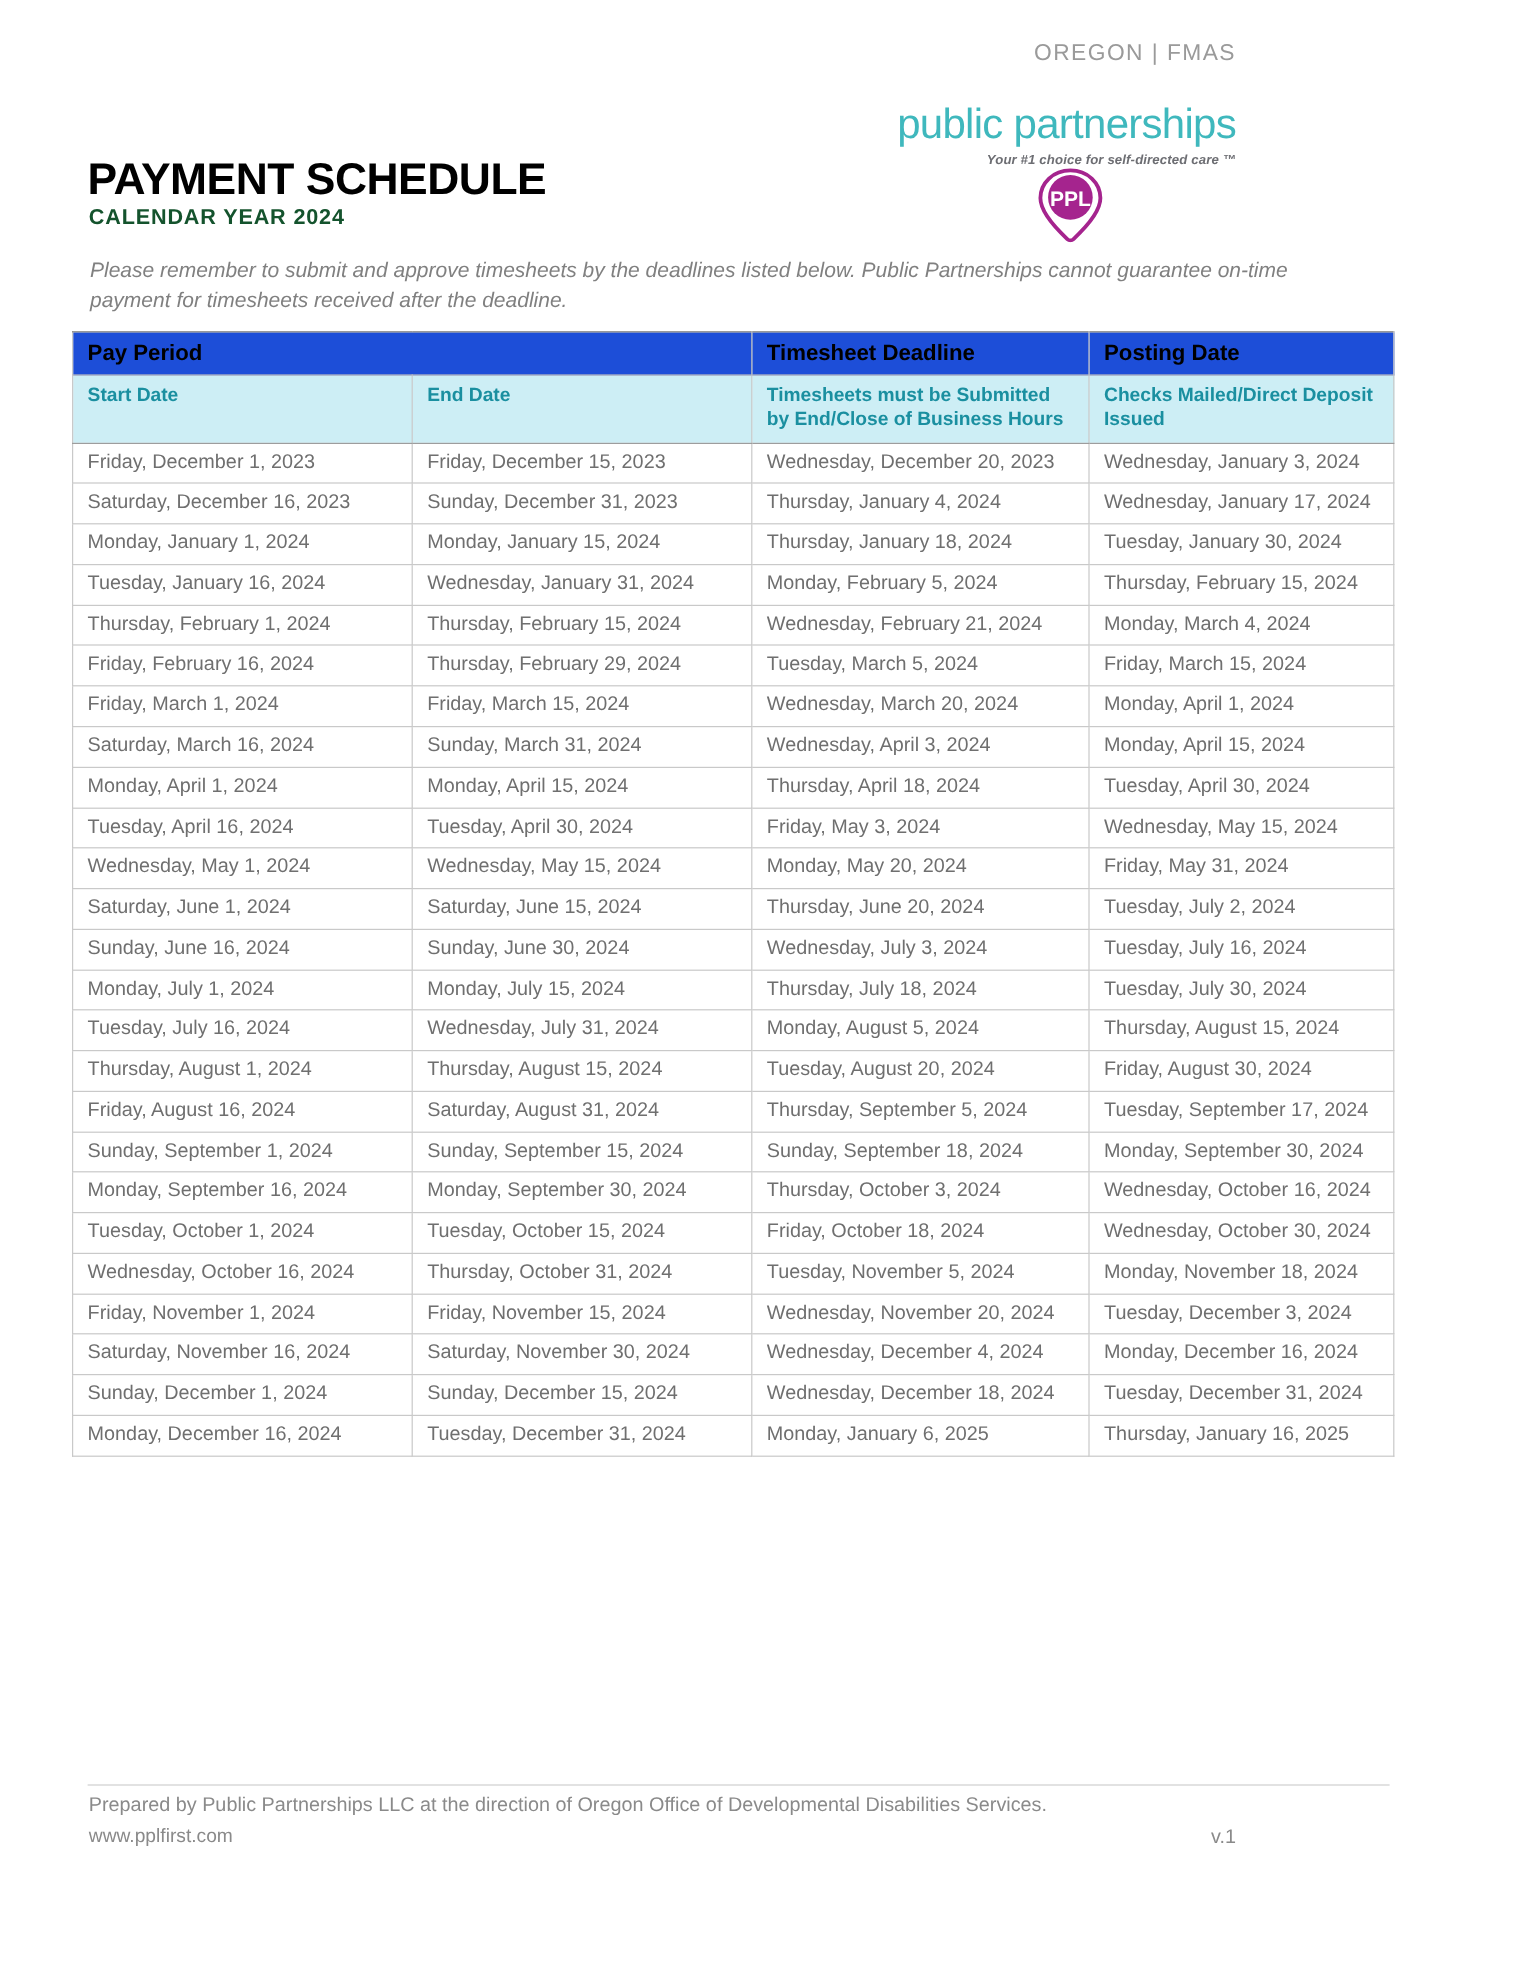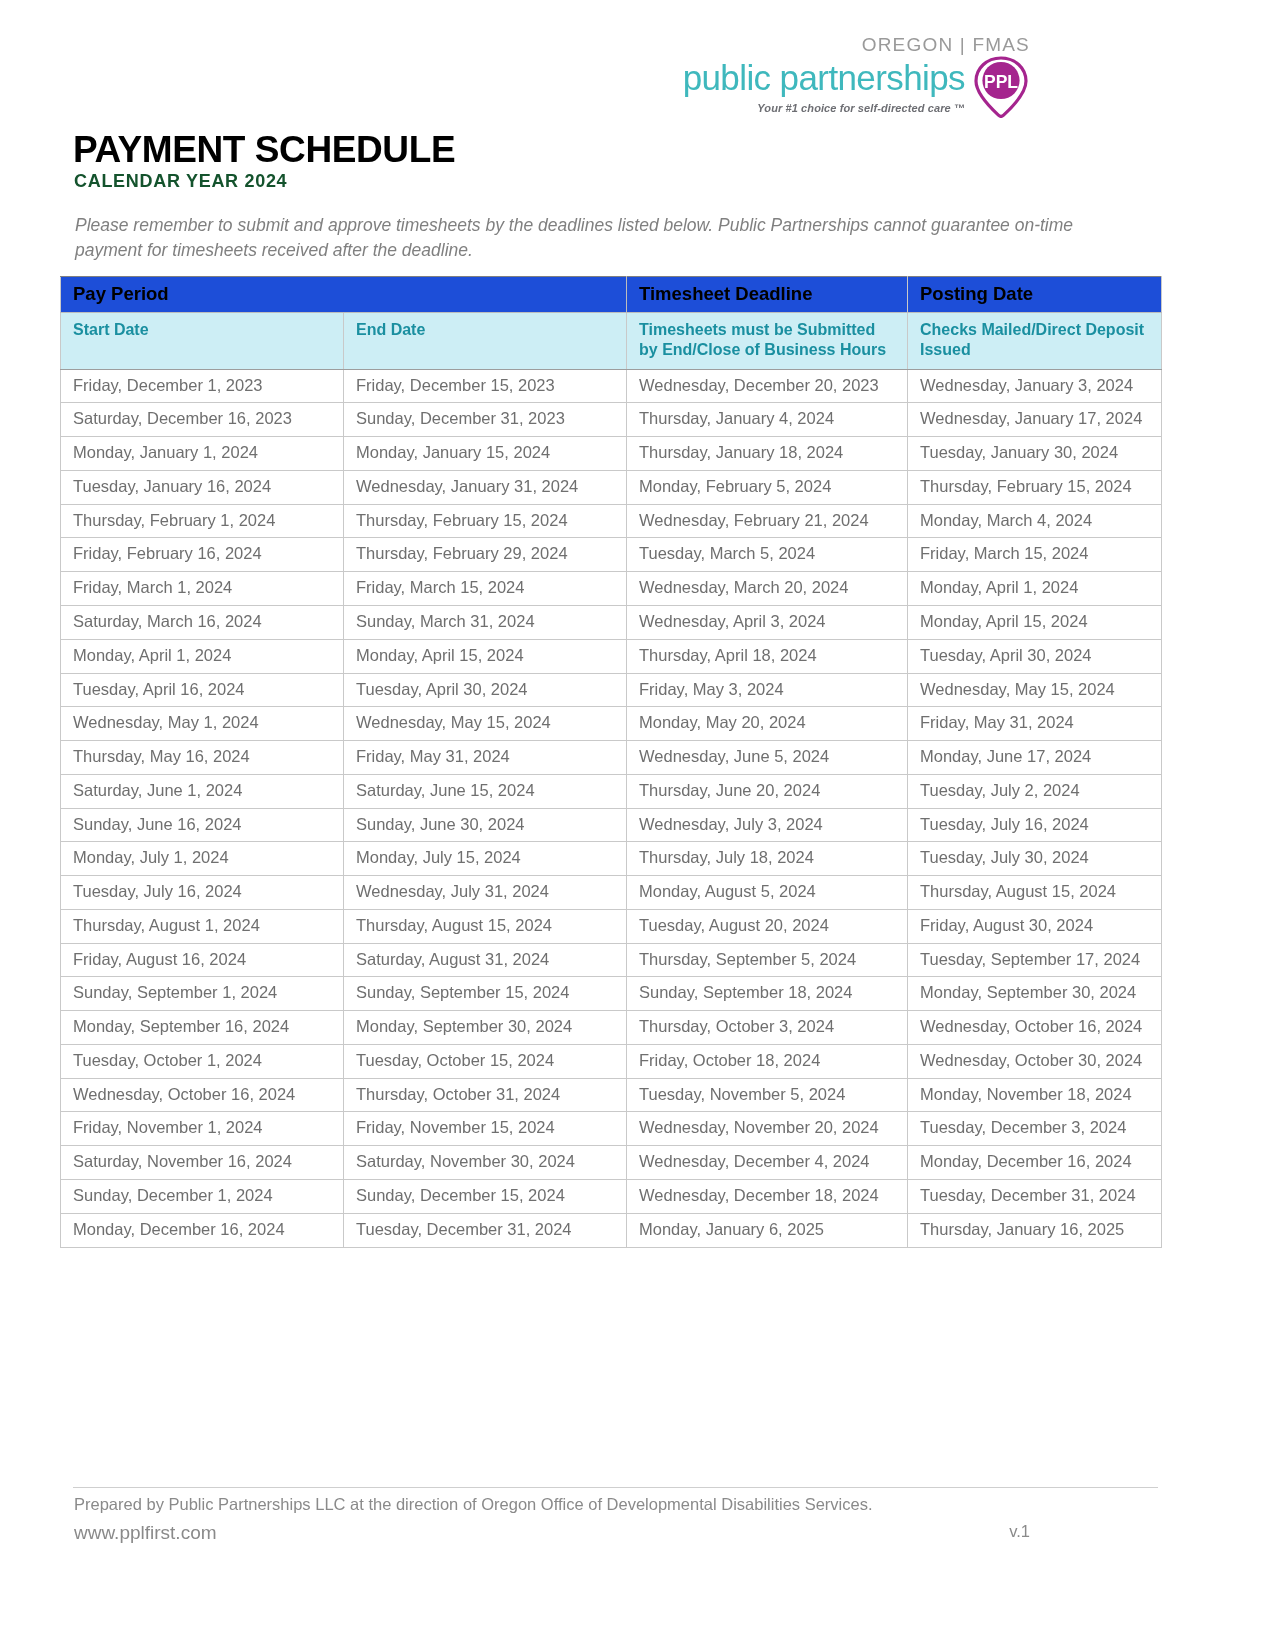--- a/index.html
+++ b/index.html
@@ -30,23 +30,25 @@
     text-align: right;
   }
   .oregon-fmas {
     font-size: 19px;
     letter-spacing: 1.2px;
     color: #9a9a9a;
     font-weight: 400;
     white-space: nowrap;
   }
   .logo-wrap {
+    margin-top: 26px;
     display: flex;
-    align-items: flex-start;
+    align-items: center;
     justify-content: flex-end;
+    flex-direction: column;
   }
   .logo-text-col {
     text-align: right;
     padding-top: 4px;
   }
   .logo-main {
     font-size: 35px;
     color: #3fb8bd;
     letter-spacing: -0.6px;
     line-height: 1;
@@ -165,21 +167,21 @@
     position: absolute;
     left: 74px;
     top: 1495px;
     font-size: 16.5px;
     color: #8a8a8a;
   }
   .footer-line2 {
     position: absolute;
     left: 74px;
     top: 1522px;
-    font-size: 19px;
+    font-size: 16px;
     color: #8a8a8a;
   }
   .footer-ver {
     position: absolute;
     right: 122px;
     top: 1522px;
     font-size: 16.5px;
     color: #8a8a8a;
   }
 </style>
@@ -292,26 +294,20 @@
           <td class="thick-left">Friday, May 3, 2024</td>
           <td class="thick-left">Wednesday, May 15, 2024</td>
         </tr>
         <tr>
           <td>Wednesday, May 1, 2024</td>
           <td>Wednesday, May 15, 2024</td>
           <td class="thick-left">Monday, May 20, 2024</td>
           <td class="thick-left">Friday, May 31, 2024</td>
         </tr>
         <tr>
-          <td>Thursday, May 16, 2024</td>
-          <td>Friday, May 31, 2024</td>
-          <td class="thick-left">Wednesday, June 5, 2024</td>
-          <td class="thick-left">Monday, June 17, 2024</td>
-        </tr>
-        <tr>
           <td>Saturday, June 1, 2024</td>
           <td>Saturday, June 15, 2024</td>
           <td class="thick-left">Thursday, June 20, 2024</td>
           <td class="thick-left">Tuesday, July 2, 2024</td>
         </tr>
         <tr>
           <td>Sunday, June 16, 2024</td>
           <td>Sunday, June 30, 2024</td>
           <td class="thick-left">Wednesday, July 3, 2024</td>
           <td class="thick-left">Tuesday, July 16, 2024</td>

